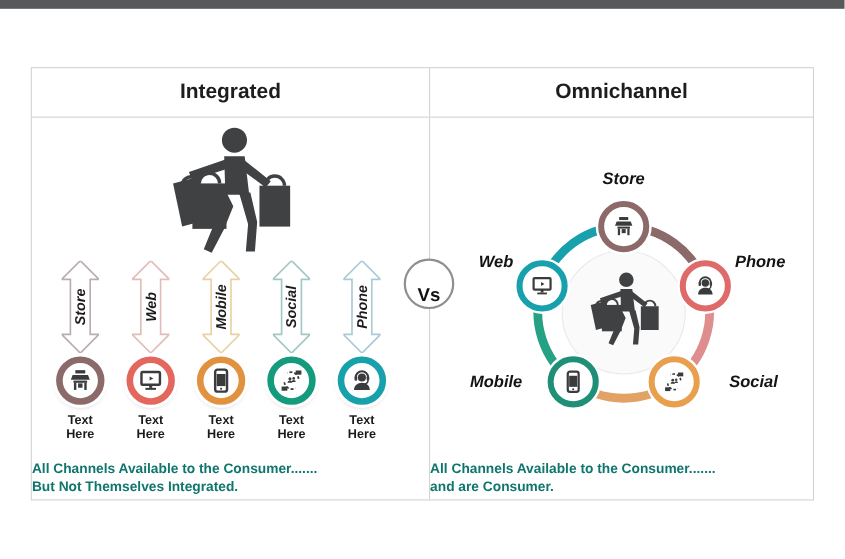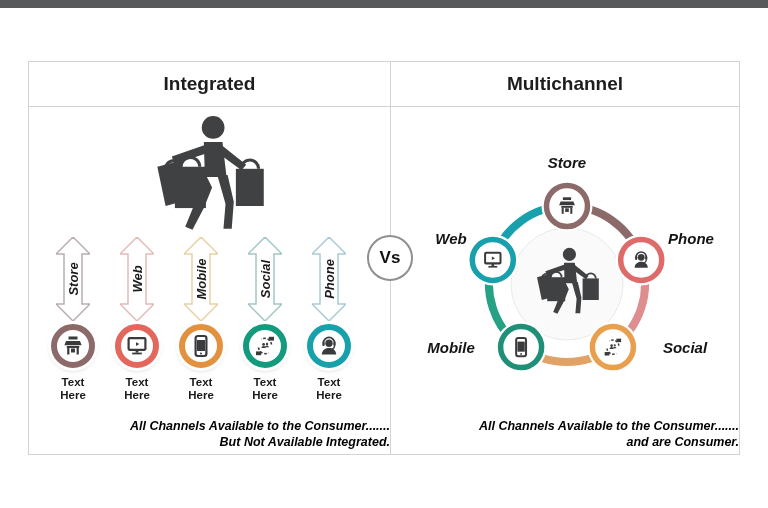--- a/index.html
+++ b/index.html
@@ -18,23 +18,23 @@
   .panel.p-right { flex:1; }
 
   .person-left { position:absolute; left:118px; top:6px; width:124px; height:124px; }
 
   .channel-col { position:absolute; top:130px; width:64px; display:flex; flex-direction:column; align-items:center; }
   .arrow-wrap { position:relative; width:34px; height:84px; }
   .arrow-label { position:absolute; left:50%; top:50%; transform:translate(-50%,-50%) rotate(-90deg); white-space:nowrap; font-size:13px; font-weight:700; font-style:italic; color:#1b1b1b; }
   .ring { margin-top:3px; width:44px; height:44px; border:6px solid #888; border-radius:50%; background:#fff; display:flex; align-items:center; justify-content:center; box-shadow:0 0 0 3px #ffffff, 0 2px 5px rgba(0,0,0,0.25); }
   .texthere { margin-top:8px; width:46px; text-align:center; font-size:11.5px; line-height:13px; font-weight:700; color:#1b1b1b; }
 
-  .panel-caption { position:absolute; left:0; right:0; top:311px; text-align:right; font-size:12.5px; line-height:16px; font-weight:700; font-style:italic; color:#000000; }
-
-  .vs-circle { position:absolute; left:367px; top:235px; width:46px; height:46px; border:2px solid #8f8f8f; border-radius:50%; background:#fff; display:flex; align-items:center; justify-content:center; font-size:17px; font-weight:700; color:#111; z-index:5; }
+  .panel-caption { position:absolute; left:0; right:0; top:311px; text-align:left; font-size:12.5px; line-height:16px; font-weight:700; color:#0f766e; }
+
+  .vs-circle { position:absolute; left:367px; top:235px; width:46px; height:46px; border:2px solid #8f8f8f; border-radius:50%; background:#fff; display:flex; align-items:flex-end; justify-content:center; font-size:17px; font-weight:700; color:#111; z-index:5; }
 
   .ring-svg { position:absolute; left:66px; top:67px; width:220px; height:220px; }
   .node-label { position:absolute; transform:translateX(-50%); white-space:nowrap; font-size:15px; font-weight:700; font-style:italic; color:#141414; }
 </style>
 </head>
 <body>
 
 <svg width="0" height="0" style="position:absolute" aria-hidden="true">
   <defs>
     <symbol id="person-bags" viewBox="0 0 120 120">
@@ -108,21 +108,21 @@
     </symbol>
   </defs>
 </svg>
 
 <div class="stage">
   <div class="topbar" style="background: rgb(88, 89, 91);"></div>
 
   <div class="cmp-table">
     <div class="header-row">
       <div class="header-cell hc-left">Integrated</div>
-      <div class="header-cell hc-right">Multichannel</div>
+      <div class="header-cell hc-right">Omnichannel</div>
     </div>
 
     <div class="body-row">
 
       <div class="panel p-left">
 
         <svg class="person-left" viewBox="0 0 120 120">
           <use href="#person-bags"></use>
         </svg>
 
@@ -196,21 +196,21 @@
           <div class="ring" style="border-color: rgb(23, 161, 171);">
             <svg width="24" height="24">
                 <use href="#icon-headset"></use>
               </svg>
           </div>
           <div class="texthere">Text Here</div>
         </div>
 
         <div class="panel-caption">
           <div>All Channels Available to the Consumer.......</div>
-          <div>But Not Available Integrated.</div>
+          <div>But Not Themselves Integrated.</div>
         </div>
       </div>
 
       <div class="panel p-right">
 
         <svg class="ring-svg" viewBox="-110 -110 220 220">
           <g fill="none" stroke-width="8">
             <path d="M -74.2 -24.1 A 78 78 0 0 1 0 -78" style="stroke: rgb(24, 160, 173);"></path>
             <path d="M 0 -78 A 78 78 0 0 1 74.2 -24.1" style="stroke: rgb(141, 106, 106);"></path>
             <path d="M 74.2 -24.1 A 78 78 0 0 1 45.9 63.1" style="stroke: rgb(222, 142, 142);"></path>

